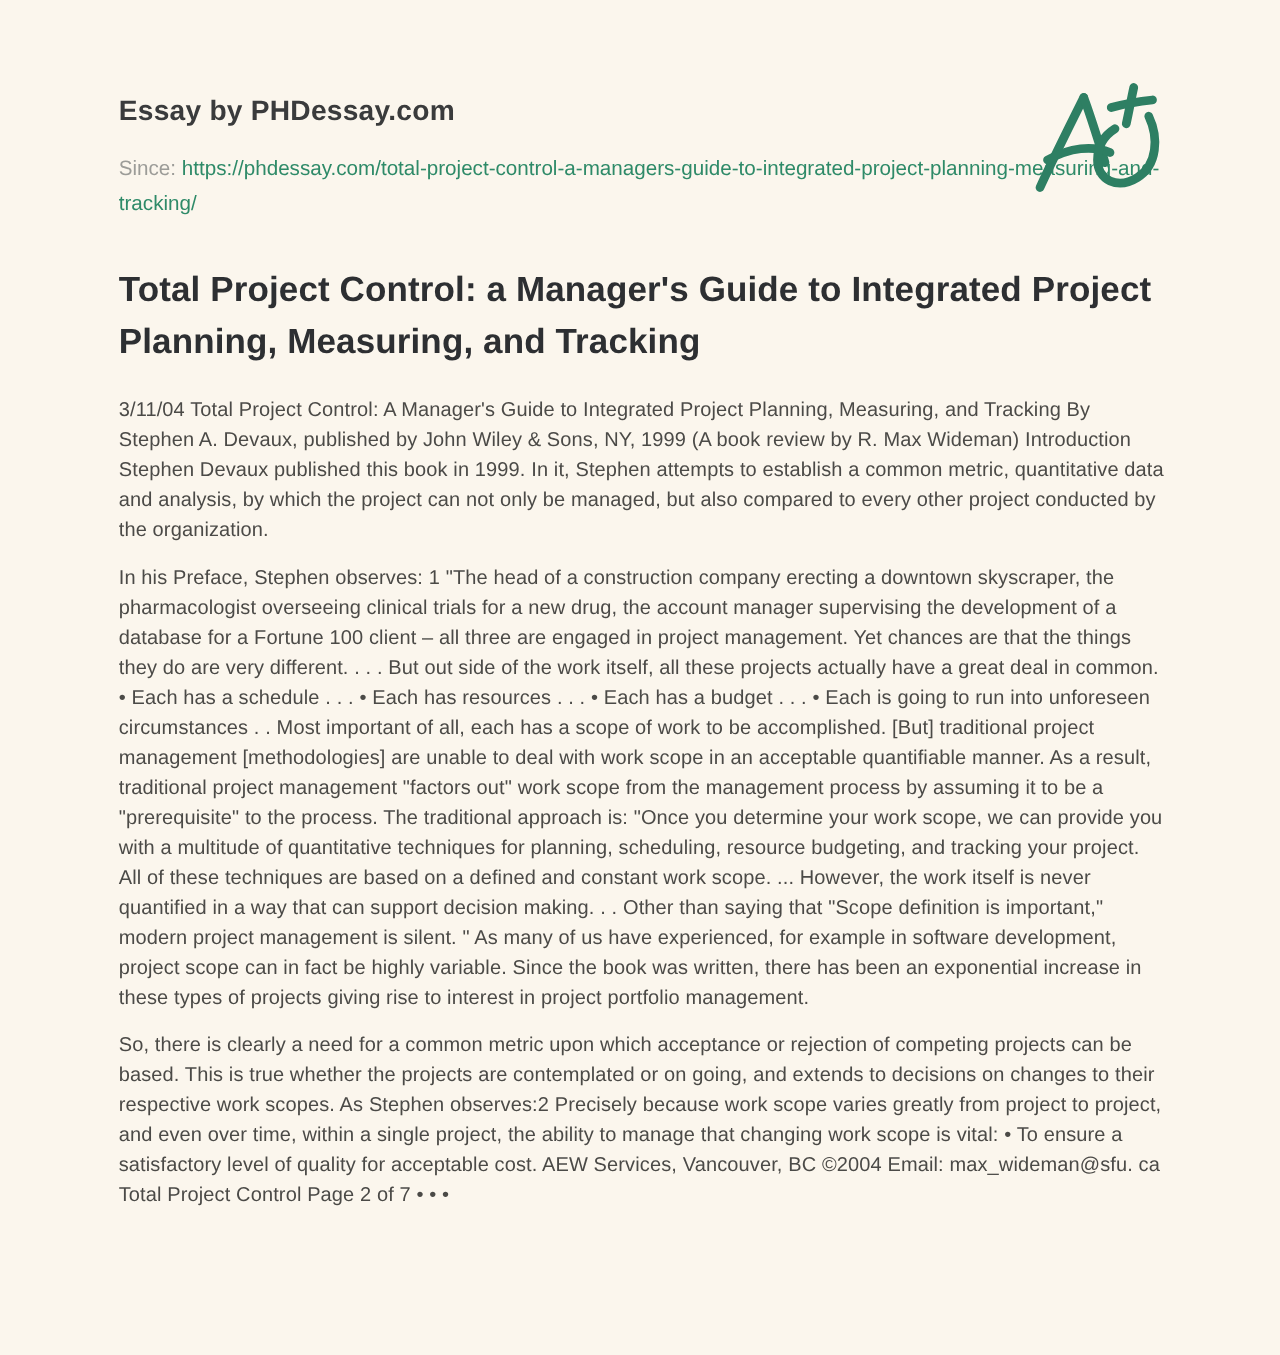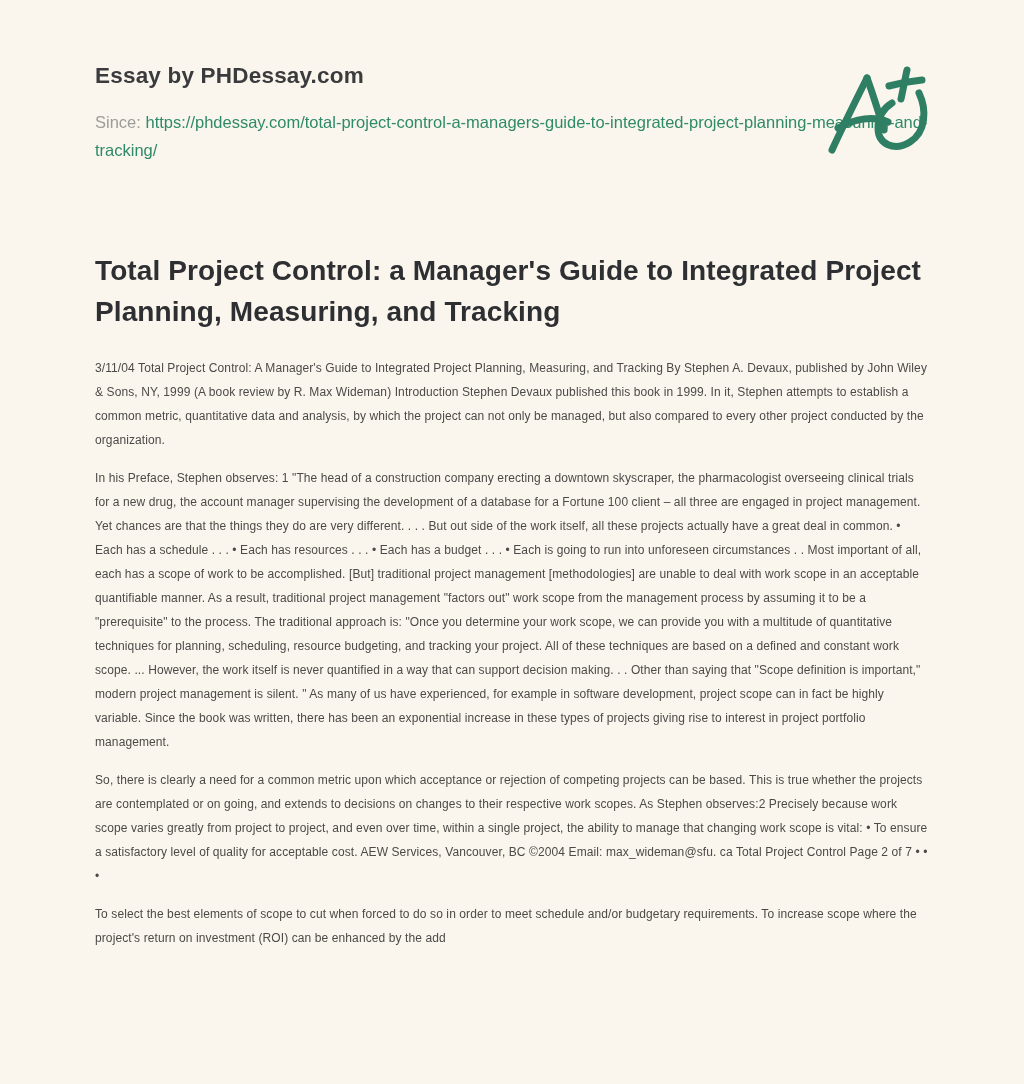--- a/index.html
+++ b/index.html
@@ -11,21 +11,21 @@
     position: relative;
     width: 1024px;
     height: 1084px;
     background: #fbf6ed;
     overflow: hidden;
     font-family: "Liberation Sans", "DejaVu Sans", sans-serif;
   }
   .content {
     position: absolute;
     left: 95px;
-    top: 63px;
+    top: 76px;
     width: 836px;
   }
   .site-title {
     margin: 0;
     font-size: 22.5px;
     line-height: 26px;
     font-weight: 700;
     letter-spacing: 0.2px;
     color: #3a3b3c;
   }
@@ -34,30 +34,30 @@
     font-size: 16.5px;
     line-height: 28px;
     color: #9c9c98;
     word-break: break-word;
   }
   .source-link {
     color: #2e8a68;
     text-decoration: none;
   }
   .essay-title {
-    margin: 86px 0 24px 0;
+    margin: 34px 0 24px 0;
     font-size: 28px;
     line-height: 41px;
     font-weight: 700;
     letter-spacing: 0.1px;
     color: #2d2f32;
   }
   .essay p {
     margin: 0 0 14px 0;
-    font-size: 12px;
+    font-size: 16px;
     line-height: 24px;
     letter-spacing: 0.1px;
     color: #4b4a47;
   }
   .logo {
     position: absolute;
     left: 826px;
     top: 66px;
     width: 106px;
     height: 92px;
@@ -78,21 +78,20 @@
     <h1 class="site-title">Essay by PHDessay.com</h1>
 
     <p class="source-line"><span>Since: </span><a class="source-link" href="#">https://phdessay.com/total-project-control-a-managers-guide-to-integrated-project-planning-measuring-and-tracking/</a></p>
 
     <h2 class="essay-title">Total Project Control: a Manager's Guide to Integrated Project Planning, Measuring, and Tracking</h2>
 
     <div class="essay">
       <p>3/11/04 Total Project Control: A Manager's Guide to Integrated Project Planning, Measuring, and Tracking By Stephen A. Devaux, published by John Wiley &amp; Sons, NY, 1999 (A book review by R. Max Wideman) Introduction Stephen Devaux published this book in 1999. In it, Stephen attempts to establish a common metric, quantitative data and analysis, by which the project can not only be managed, but also compared to every other project conducted by the organization.</p>
       <p>In his Preface, Stephen observes: 1 "The head of a construction company erecting a downtown skyscraper, the pharmacologist overseeing clinical trials for a new drug, the account manager supervising the development of a database for a Fortune 100 client – all three are engaged in project management. Yet chances are that the things they do are very different. . . . But out side of the work itself, all these projects actually have a great deal in common. • Each has a schedule . . . • Each has resources . . . • Each has a budget . . . • Each is going to run into unforeseen circumstances . . Most important of all, each has a scope of work to be accomplished. [But] traditional project management [methodologies] are unable to deal with work scope in an acceptable quantifiable manner. As a result, traditional project management "factors out" work scope from the management process by assuming it to be a "prerequisite" to the process. The traditional approach is: "Once you determine your work scope, we can provide you with a multitude of quantitative techniques for planning, scheduling, resource budgeting, and tracking your project. All of these techniques are based on a defined and constant work scope. ... However, the work itself is never quantified in a way that can support decision making. . . Other than saying that "Scope definition is important," modern project management is silent. " As many of us have experienced, for example in software development, project scope can in fact be highly variable. Since the book was written, there has been an exponential increase in these types of projects giving rise to interest in project portfolio management.</p>
       <p>So, there is clearly a need for a common metric upon which acceptance or rejection of competing projects can be based. This is true whether the projects are contemplated or on going, and extends to decisions on changes to their respective work scopes. As Stephen observes:2 Precisely because work scope varies greatly from project to project, and even over time, within a single project, the ability to manage that changing work scope is vital: • To ensure a satisfactory level of quality for acceptable cost. AEW Services, Vancouver, BC ©2004 Email: max_wideman@sfu. ca Total Project Control Page 2 of 7 • • •</p>
-      <p>To select the best elements of scope to cut when forced to do so in order to meet schedule and/or budgetary requirements. To increase scope where the project's return on investment (ROI) can be enhanced by the add</p>
     </div>
 
   </div>
 
   <div class="logo">
     <svg viewBox="0 0 106 92" fill="none" xmlns="http://www.w3.org/2000/svg">
 
       <path d="M41 12 C 34 26, 16 62, 6 84" stroke="#2e7f63" stroke-width="7" stroke-linecap="round" fill="none"></path>
 
       <path d="M41 12 C 47 28, 53 48, 58 64" stroke="#2e7f63" stroke-width="7" stroke-linecap="round" fill="none"></path>

